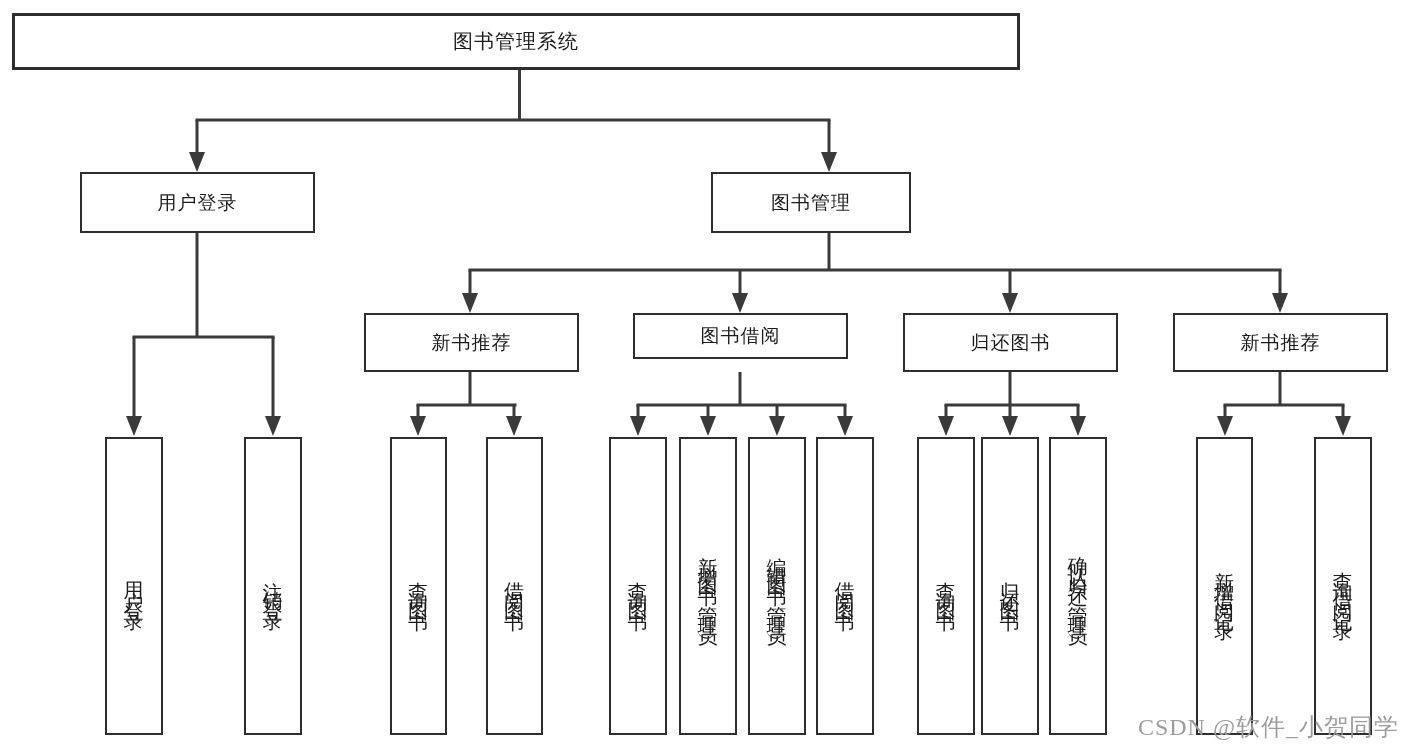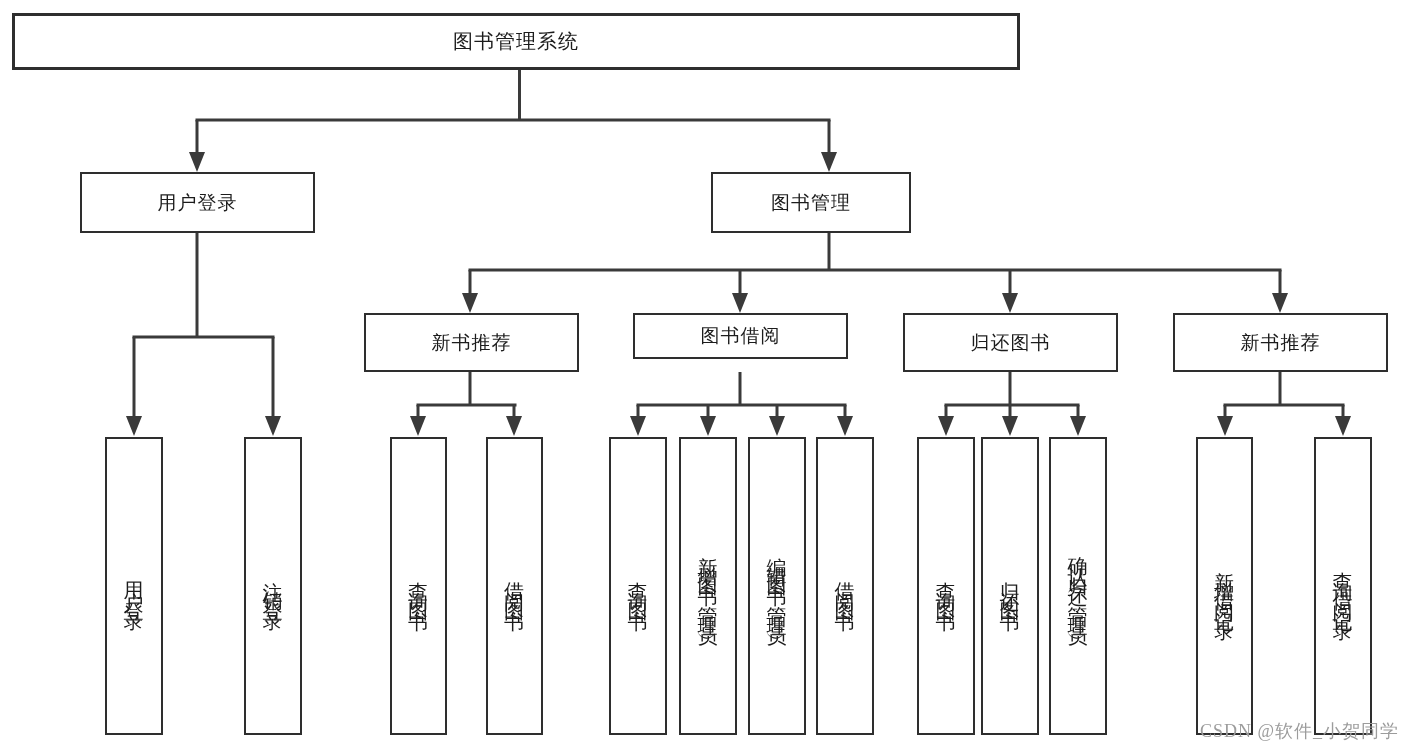--- a/index.html
+++ b/index.html
@@ -36,21 +36,21 @@
     writing-mode: vertical-rl;
     text-orientation: mixed;
     font-size: 20px;
     letter-spacing: 10px;
     line-height: 1;
   }
   #watermark {
     position: absolute;
     right: 6px;
     bottom: 4px;
-    font-size: 18px;
+    font-size: 24px;
     color: var(--watermark, #9c9c9c);
     z-index: 3;
     letter-spacing: 1px;
   }
 </style>
 </head>
 <body>
 
 <div id="stage">
 

